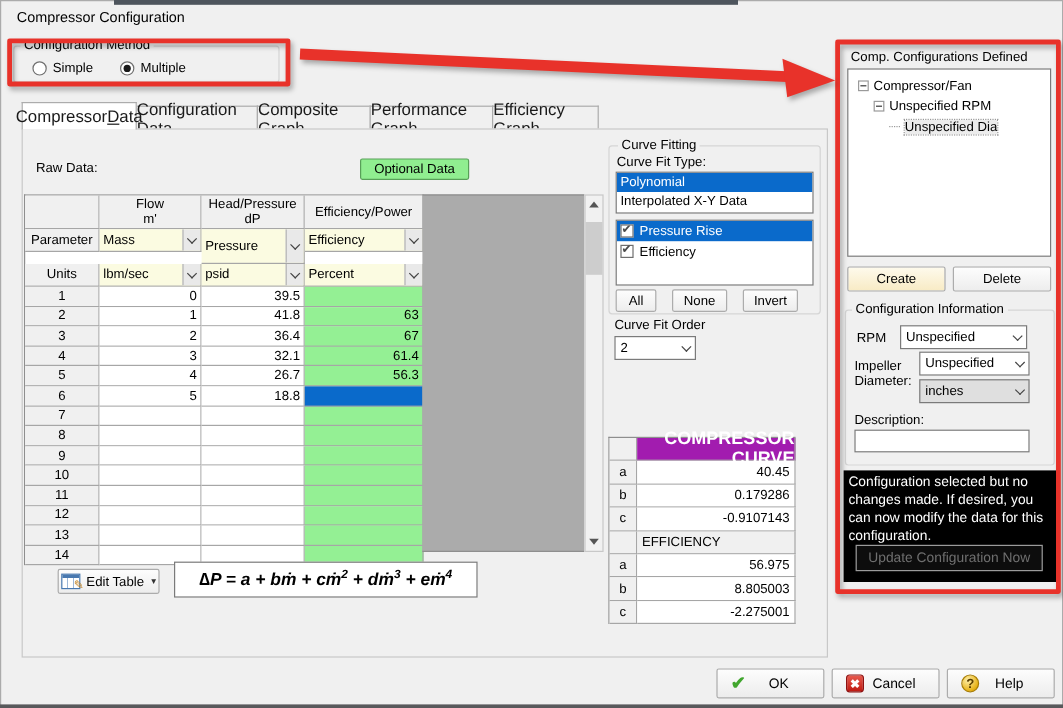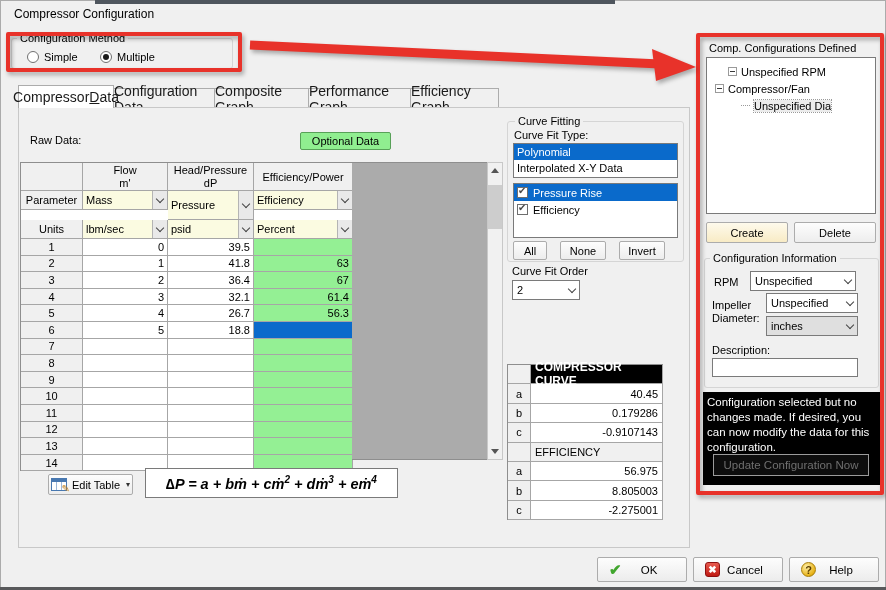--- a/index.html
+++ b/index.html
@@ -65,21 +65,21 @@
   .list-row.sel { background:#0A6ACB; color:#fff; }
   .check-row { height:17px; display:flex; align-items:center; font-size:11px; }
   .check-row.sel { background:#0A6ACB; color:#fff; }
   .check-row .lbl { padding-left:5px; }
 
   
   #results-table { position:absolute; left:507px; top:364px; display:grid; grid-template-columns:23px 132px; grid-auto-rows:19.4px; border-top:1px solid #8E8E8E; border-left:1px solid #8E8E8E; }
   .rcell { border-right:1px solid #A6A6A6; border-bottom:1px solid #A6A6A6; font-size:11px; display:flex; align-items:center; background:#fff; }
   .rcell.lab { background:#F0F0F0; justify-content:center; }
   .rcell.val { justify-content:flex-end; padding-right:4px; }
-  .rcell.sechdr { background:#000000; color:#fff; font-weight:bold; padding-left:4px; font-size:12px; }
+  .rcell.sechdr { background:#a21caf; color:#fff; font-weight:bold; padding-left:4px; font-size:15px;text-align:right; }
   .rcell.sechdr2 { background:#F0F0F0; padding-left:4px; }
 
   
   #config-tree { position:absolute; left:706px; top:57px; width:170px; height:157px; background:#fff; border:1px solid #7A7A7A; padding-top:5px; }
   .tree-row { height:17px; display:flex; align-items:center; font-size:11px; }
   .expander { width:9px; height:9px; border:1px solid #9A9A9A; background:#fff; position:relative; flex:0 0 auto; margin-right:4px; }
   .expander::after { content:''; position:absolute; left:1px; right:1px; top:3px; height:1px; background:#3A3A3A; }
   .tree-conn { width:9px; height:1px; border-top:1px dotted #9A9A9A; margin-right:4px; flex:0 0 auto; }
   .tree-label.sel { background:#ECECEC; outline:1px dotted #9A9A9A; }
 
@@ -322,27 +322,27 @@
       <div class="rcell lab">a</div>
       <div class="rcell val">56.975</div>
       <div class="rcell lab">b</div>
       <div class="rcell val">8.805003</div>
       <div class="rcell lab">c</div>
       <div class="rcell val">-2.275001</div>
     </div>
 
   <div class="txt" style="left:709px; top:42px;">Comp. Configurations Defined</div>
   <div id="config-tree">
+      <div class="tree-row" style="padding-left: 8px;">
+        <span class="expander"></span>
+        <span class="tree-label">Compressor/Fan</span>
+      </div>
       <div class="tree-row" style="padding-left: 21px;">
         <span class="expander"></span>
         <span class="tree-label">Unspecified RPM</span>
-      </div>
-      <div class="tree-row" style="padding-left: 8px;">
-        <span class="expander"></span>
-        <span class="tree-label">Compressor/Fan</span>
       </div>
       <div class="tree-row" style="padding-left: 34px;">
         <span class="tree-conn"></span>
         <span class="tree-label sel">Unspecified Dia</span>
       </div>
     </div>
   <div class="btn warm" style="left:706px; top:222px; width:82px; height:21px;">Create</div>
   <div class="btn" style="left:794px; top:222px; width:82px; height:21px;">Delete</div>
 
   <div class="gbox" style="left:704px; top:258px; width:175px; height:130px;"></div>

